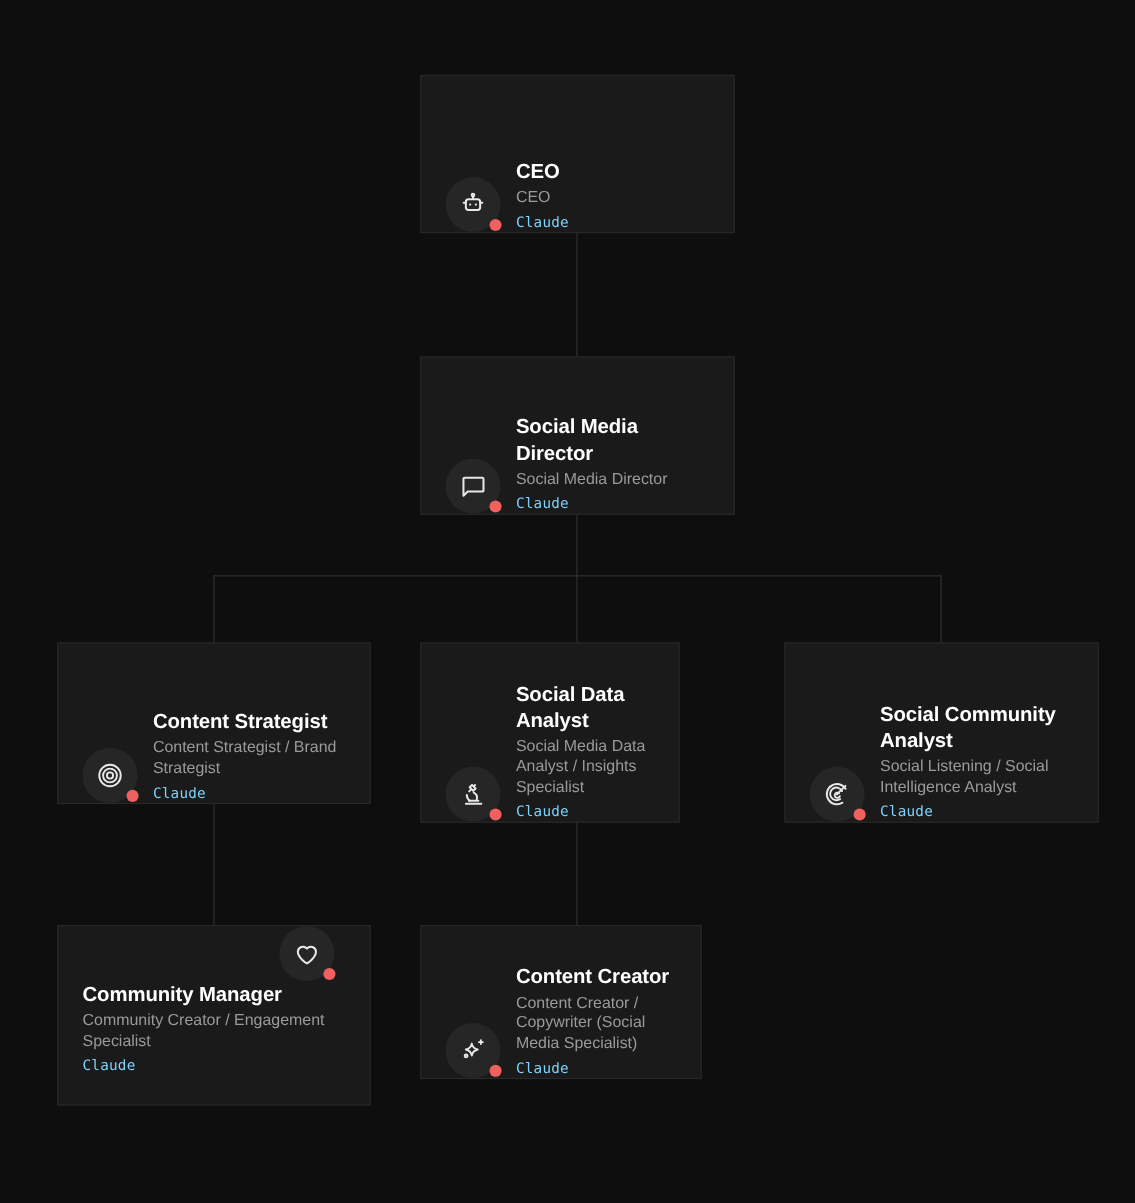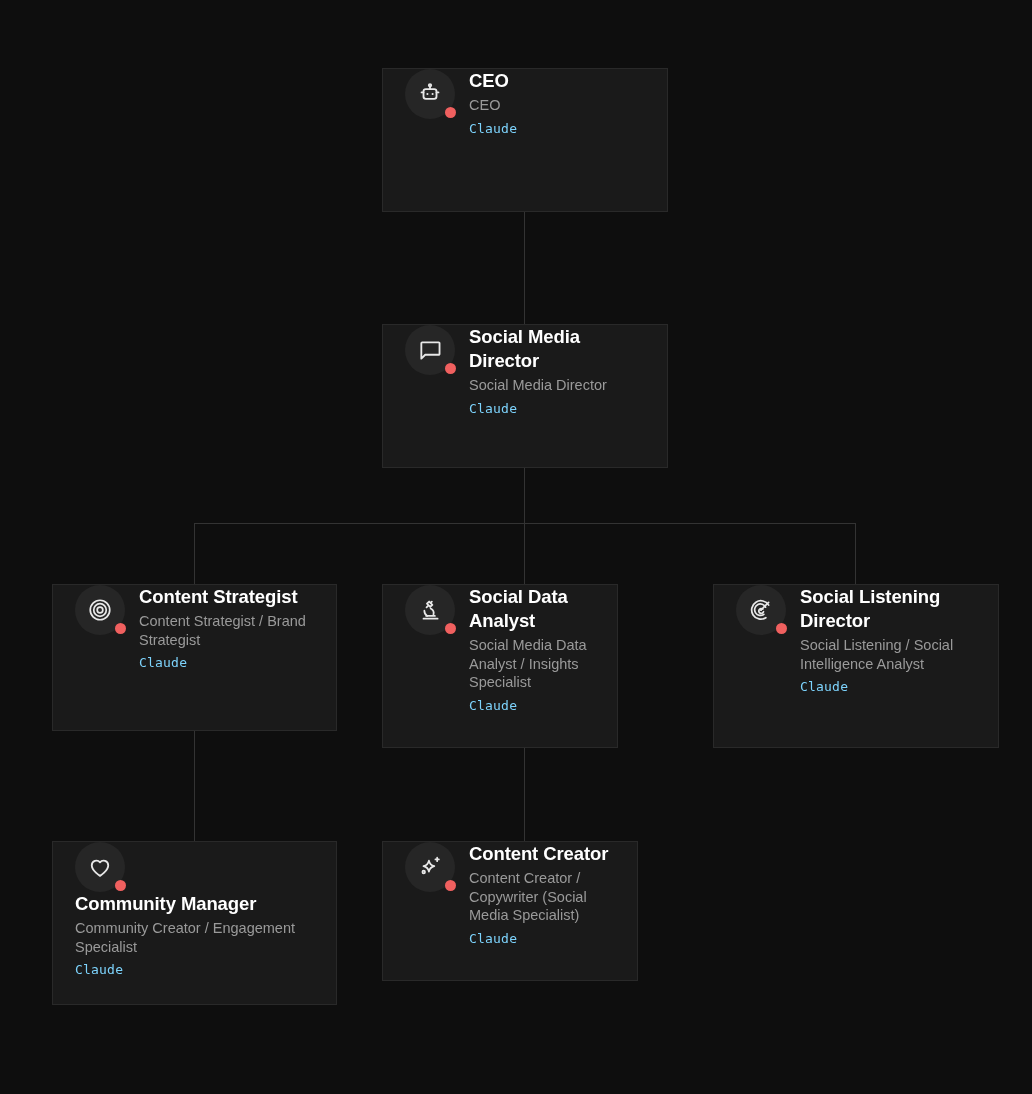--- a/index.html
+++ b/index.html
@@ -27,21 +27,21 @@
   .conn.v { width: 1px; }
   .conn.h { height: 1px; }
 
   
   .card {
     position: absolute;
     box-sizing: border-box;
     background: #1a1a1a;
     border: 1px solid #292929;
     display: flex;
-    align-items: flex-start;
+    align-items: flex-end;
     padding: 0 18px 0 22px;
   }
 
   .avatar-wrap {
     position: relative;
     flex: 0 0 auto;
     width: 50px;
     height: 50px;
     margin-right: 14px;
   }
@@ -200,21 +200,21 @@
           <path d="M19.1 7.5A8.5 8.5 0 1 0 16.5 19.1"></path>
           <path d="M16.2 9.4A5.3 5.3 0 1 0 14.6 16"></path>
           <path d="M13.6 11.2a2.2 2.2 0 1 0 0.7 2.4"></path>
           <path d="M12 12l7-7"></path>
           <circle cx="12" cy="12" r="0.9" fill="#e8e8e8" stroke="none"></circle>
         </svg>
       </div>
       <div class="status-dot"></div>
     </div>
     <div class="info">
-      <div class="title">Social Listening Director</div>
+      <div class="title">Social Community Analyst</div>
       <div class="role">Social Listening / Social Intelligence Analyst</div>
       <div class="model">Claude</div>
     </div>
   </div>
 
   <div class="card" style="left:52px; top:841px; width:285px; height:164px;flex-direction:column;">
     <div class="avatar-wrap">
       <div class="avatar">
         <svg viewBox="0 0 24 24" fill="none" stroke="#e8e8e8" stroke-width="1.7" stroke-linecap="round" stroke-linejoin="round">
           <path d="M12 20.2s-7.6-4.7-7.6-9.8a4.3 4.3 0 0 1 7.6-2.7 4.3 4.3 0 0 1 7.6 2.7c0 5.1-7.6 9.8-7.6 9.8z"></path>

